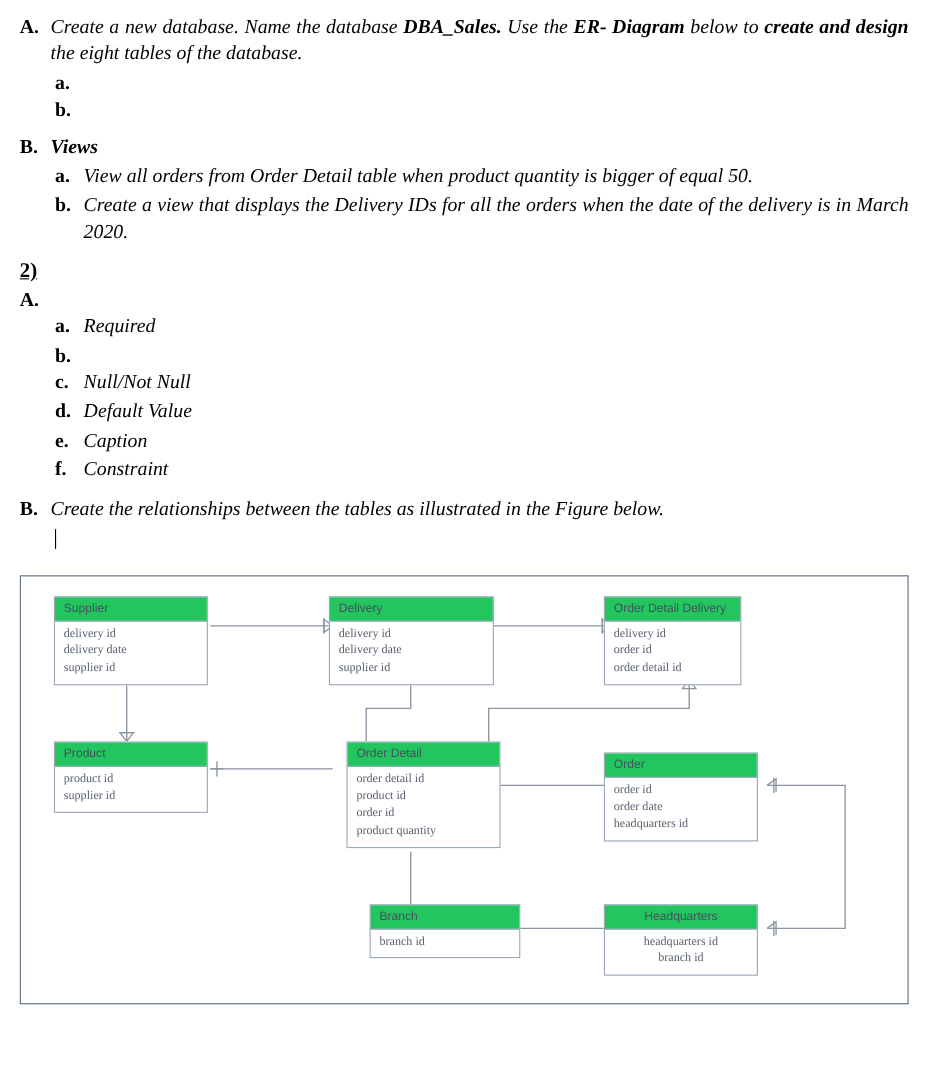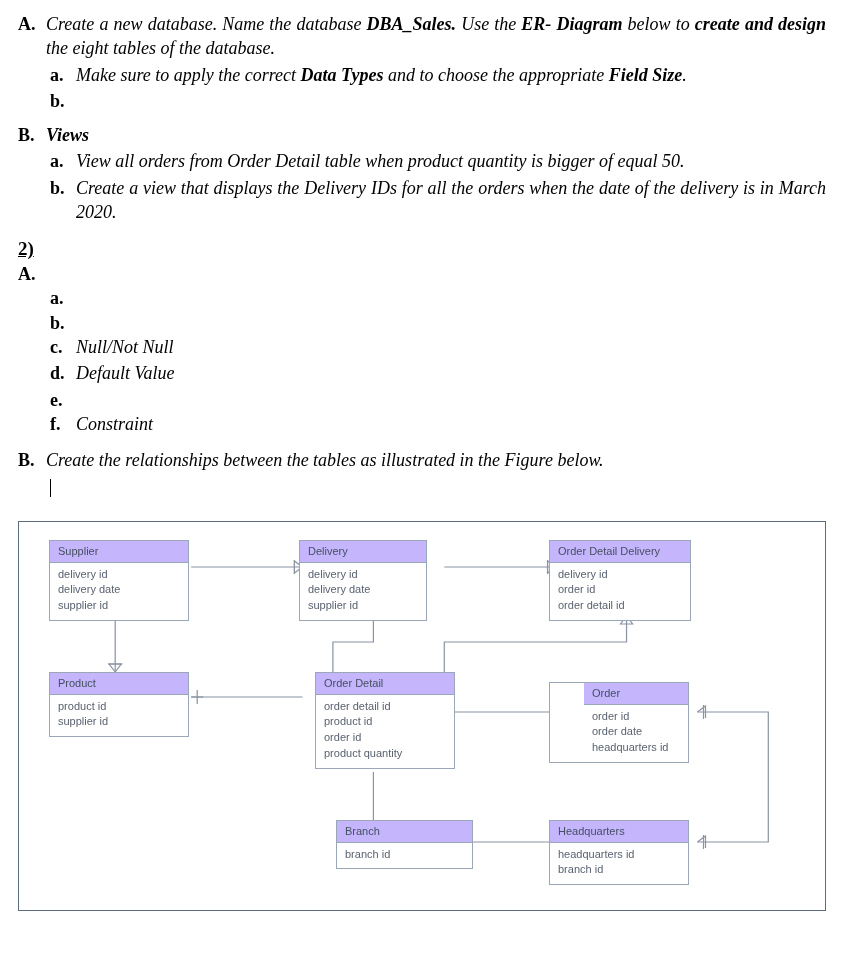--- a/index.html
+++ b/index.html
@@ -35,47 +35,44 @@
   .entity {
     position: absolute;
     border: 1px solid #9aa7b8;
     background: #fff;
     font-family: Arial, Helvetica, sans-serif;
     font-size: 11px;
     color: #5a5f66;
     box-sizing: border-box;
   }
   .entity-title {
-    background: #c4b5fd;
+    background: #22c55e;
     border-bottom: 1px solid #9aa7b8;
     padding: 3px 8px;
     font-size: 11px;
     color: #455060;
   }
   .entity-body { padding: 4px 8px 6px 8px; }
-  .entity-body div { padding: 1px 0; line-height: 1.25; color:#5a6270;}
+  .entity-body div { padding: 1px 0; line-height: 1.25; color:#5a6270;font-family:Liberation Serif, serif;}
   svg.lines { position: absolute; left:0; top:0; width:100%; height:100%; pointer-events:none; }
   svg.lines line, svg.lines polyline { stroke:#8a94a3; stroke-width:1.2; fill:none; }
   .b { font-weight: bold; }
 </style>
 </head>
 <body>
 
 <div class="block">
   <div class="row">
     <div class="marker">A.</div>
     <div class="content para">
       <span>Create a new database. Name the database </span><span class="b">DBA_Sales.</span><span> Use the </span><span class="b">ER- Diagram</span><span> below to </span><span class="b">create and design</span><span> the eight tables of the database.</span>
     </div>
   </div>
   <div class="row indent-1">
     <div class="sub-marker">a.</div>
-    <div class="content para">
-      <span>Make sure to apply the correct </span><span class="b">Data Types</span><span> and to choose the appropriate </span><span class="b">Field Size</span><span>.</span>
-    </div>
   </div>
   <div class="row indent-1">
     <div class="sub-marker">b.</div>
   </div>
 </div>
 
 <div class="block">
   <div class="row">
     <div class="marker">B.</div>
     <div class="content para b">Views</div>
@@ -91,34 +88,36 @@
 </div>
 
 <div class="block">
   <div class="num">2)</div>
 
   <div class="row">
     <div class="marker">A.</div>
   </div>
   <div class="row indent-1">
       <div class="sub-marker">a.</div>
+      <div class="content para">Required</div>
     </div>
   <div class="row indent-1">
       <div class="sub-marker">b.</div>
     </div>
   <div class="row indent-1">
       <div class="sub-marker">c.</div>
       <div class="content para">Null/Not Null</div>
     </div>
   <div class="row indent-1">
       <div class="sub-marker">d.</div>
       <div class="content para">Default Value</div>
     </div>
   <div class="row indent-1">
       <div class="sub-marker">e.</div>
+      <div class="content para">Caption</div>
     </div>
   <div class="row indent-1">
       <div class="sub-marker">f.</div>
       <div class="content para">Constraint</div>
     </div>
 </div>
 
 <div class="block">
   <div class="row">
     <div class="marker">B.</div>
@@ -171,30 +170,30 @@
 
   <div class="entity" style="left:30px; top:18px; width:140px;">
     <div class="entity-title">Supplier</div>
     <div class="entity-body">
       <div>delivery id</div>
       <div>delivery date</div>
       <div>supplier id</div>
     </div>
   </div>
 
-  <div class="entity" style="left:280px; top:18px; width:128px;">
+  <div class="entity" style="left:280px; top:18px; width:150px;">
     <div class="entity-title">Delivery</div>
     <div class="entity-body">
       <div>delivery id</div>
       <div>delivery date</div>
       <div>supplier id</div>
     </div>
   </div>
 
-  <div class="entity" style="left:530px; top:18px; width:142px;">
+  <div class="entity" style="left:530px; top:18px; width:125px;">
     <div class="entity-title">Order Detail Delivery</div>
     <div class="entity-body">
       <div>delivery id</div>
       <div>order id</div>
       <div>order detail id</div>
     </div>
   </div>
 
   <div class="entity" style="left:30px; top:150px; width:140px;">
     <div class="entity-title">Product</div>
@@ -207,37 +206,37 @@
   <div class="entity" style="left:296px; top:150px; width:140px;">
     <div class="entity-title">Order Detail</div>
     <div class="entity-body">
       <div>order detail id</div>
       <div>product id</div>
       <div>order id</div>
       <div>product quantity</div>
     </div>
   </div>
 
-  <div class="entity" style="left:530px; top:160px; width:140px;padding-left:34px;">
+  <div class="entity" style="left:530px; top:160px; width:140px;">
     <div class="entity-title">Order</div>
     <div class="entity-body">
       <div>order id</div>
       <div>order date</div>
       <div>headquarters id</div>
     </div>
   </div>
 
   <div class="entity" style="left:280px; top:298px; width:137px;margin-left:37px;">
     <div class="entity-title">Branch</div>
     <div class="entity-body">
       <div>branch id</div>
     </div>
   </div>
 
-  <div class="entity" style="left:530px; top:298px; width:140px;">
+  <div class="entity" style="left:530px; top:298px; width:140px;text-align:center;">
     <div class="entity-title">Headquarters</div>
     <div class="entity-body">
       <div>headquarters id</div>
       <div>branch id</div>
     </div>
   </div>
 
 </div>
 
 </body></html>

